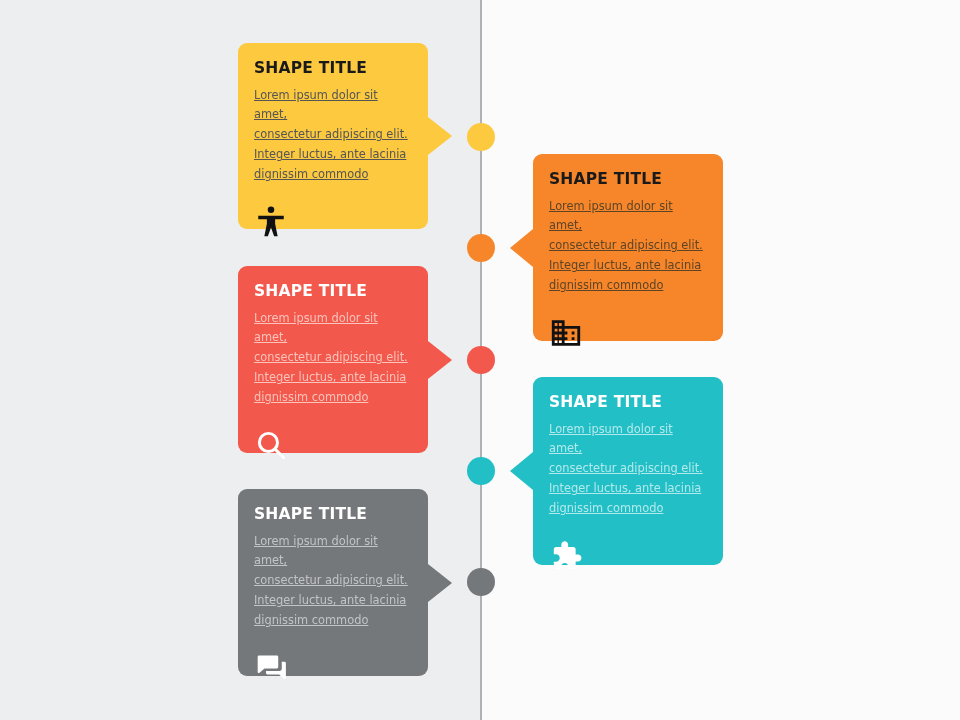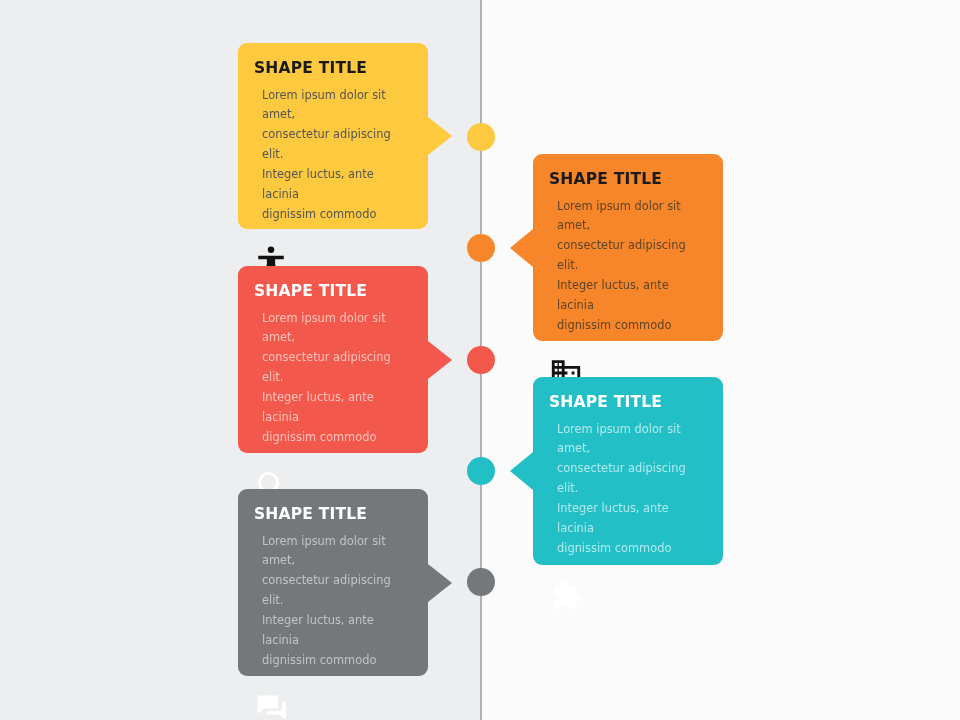--- a/index.html
+++ b/index.html
@@ -67,22 +67,23 @@
   .card-title {
     font-size: 15.5px;
     font-weight: bold;
     letter-spacing: 0.2px;
     margin: 0 0 9px 0;
     line-height: 1;
   }
   .card-body {
     font-size: 11.4px;
     line-height: 1.75;
-    margin: 8px;
+    margin: 0;
     white-space: pre-line;
+    text-decoration: underline;
   }
   .card-icon {
     margin-top: 20px;
     width: 34px;
     height: 34px;
     display: block;
   }
   .card-icon svg { display: block; }
 
   

